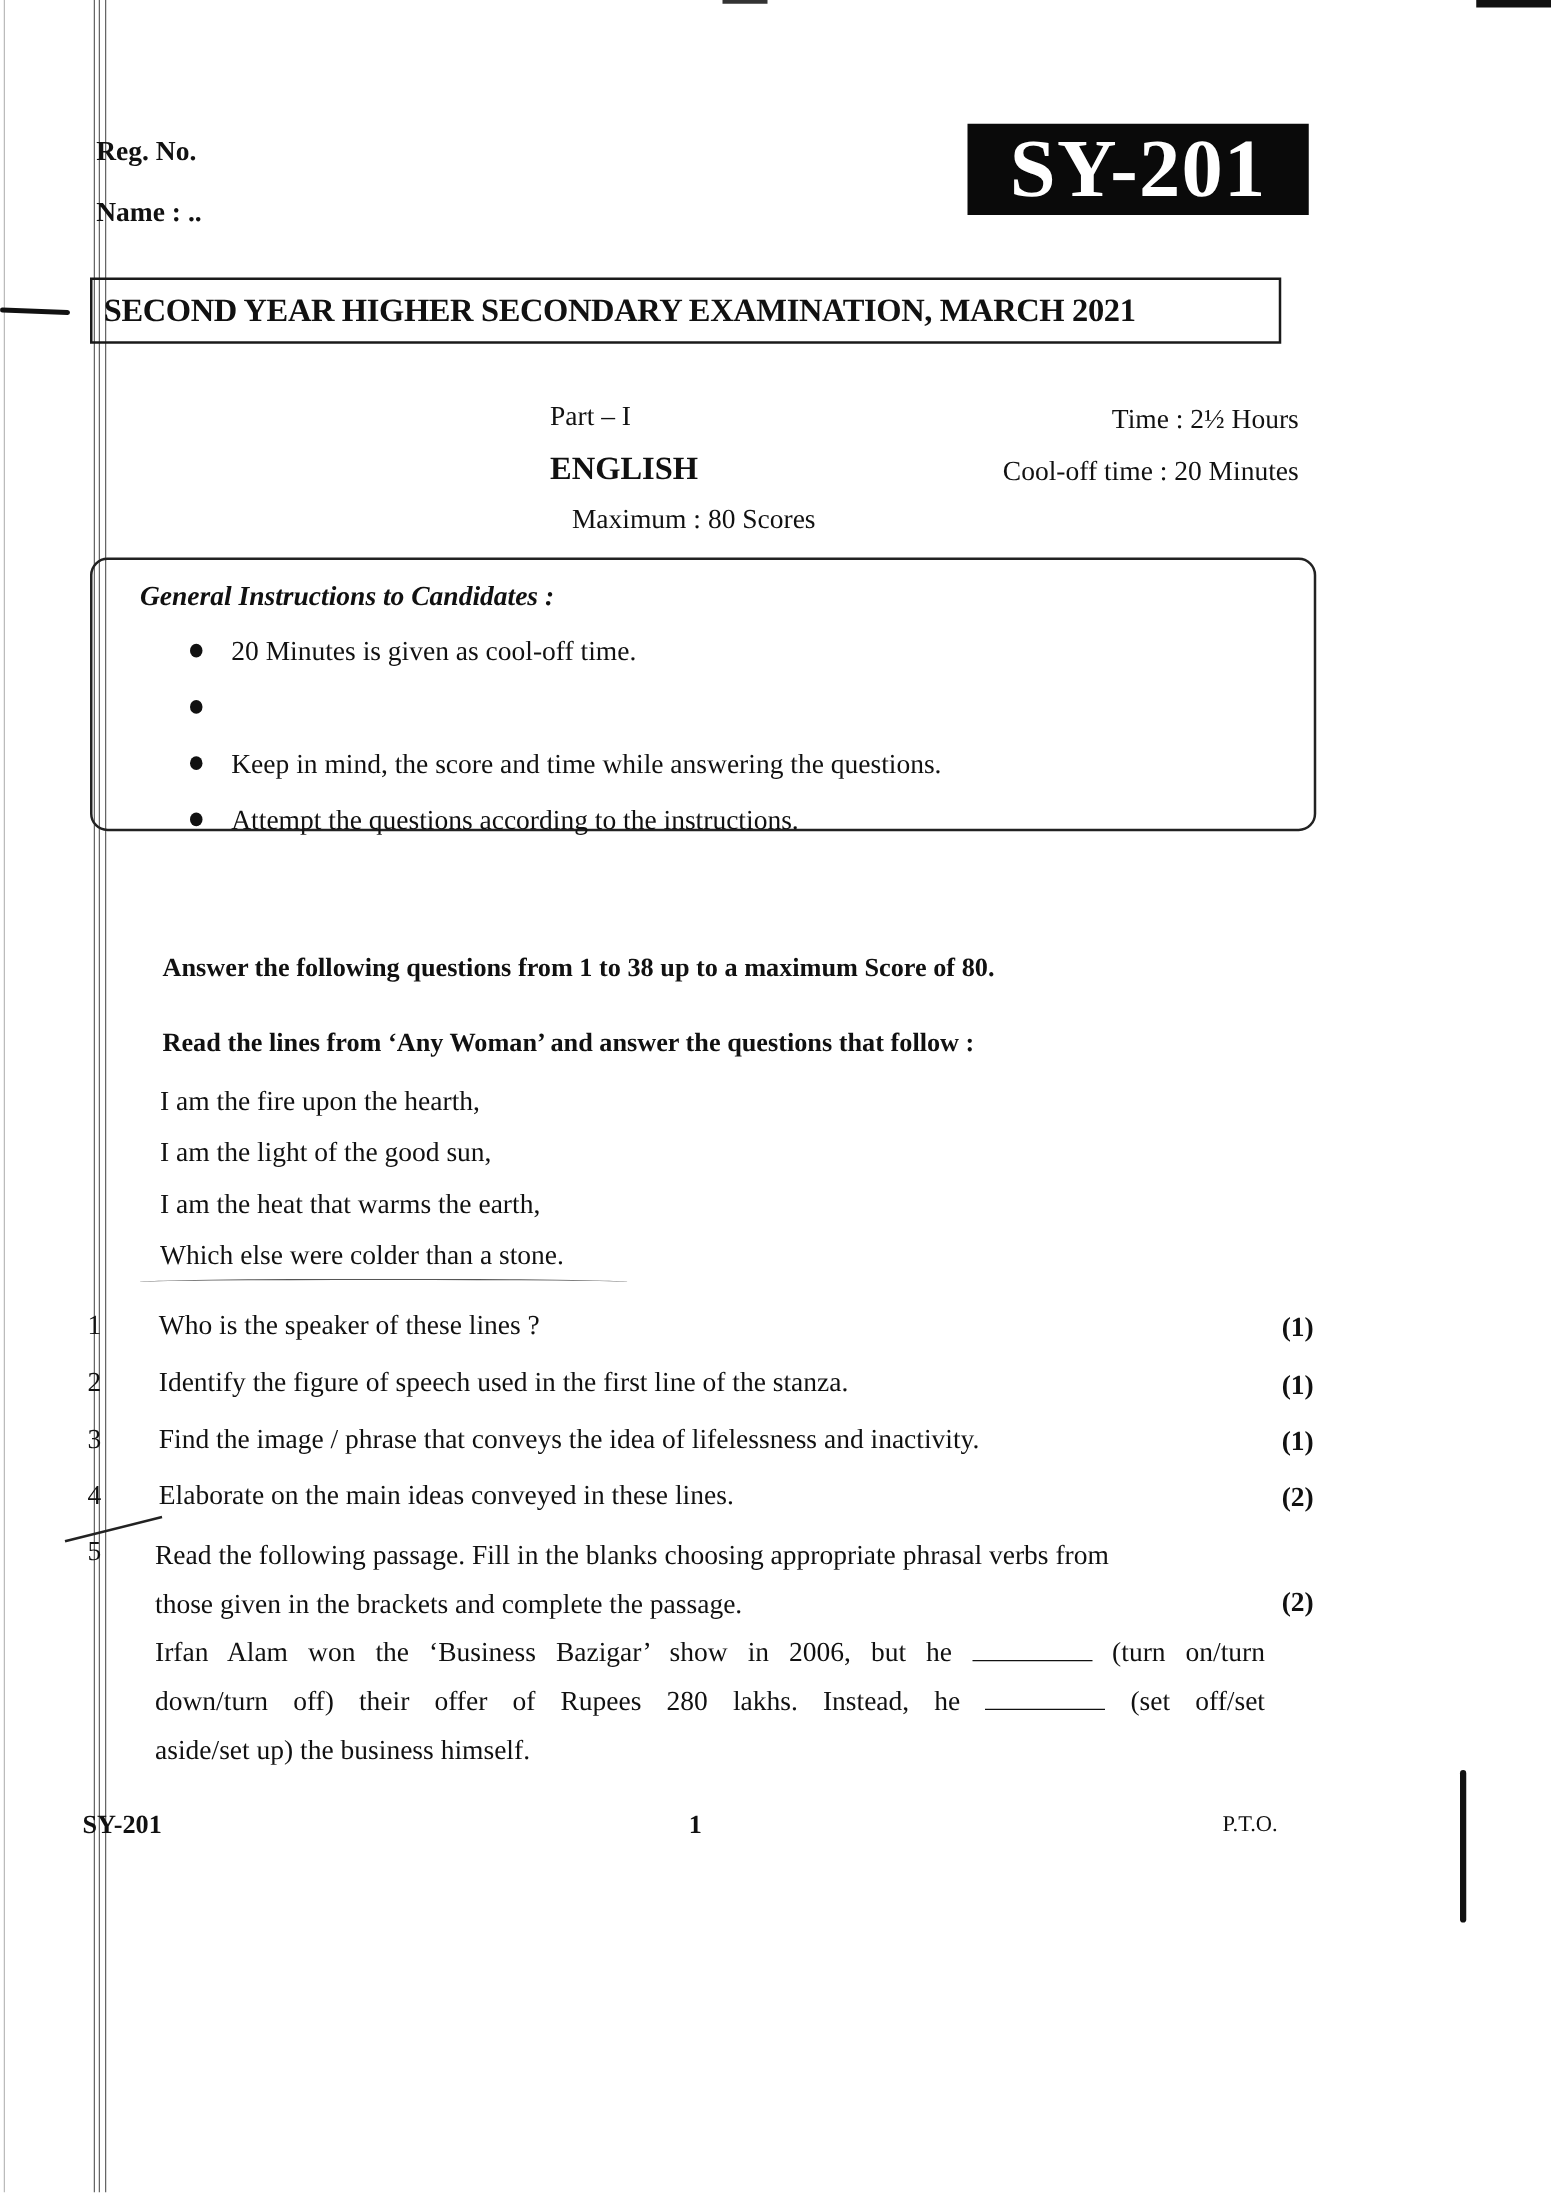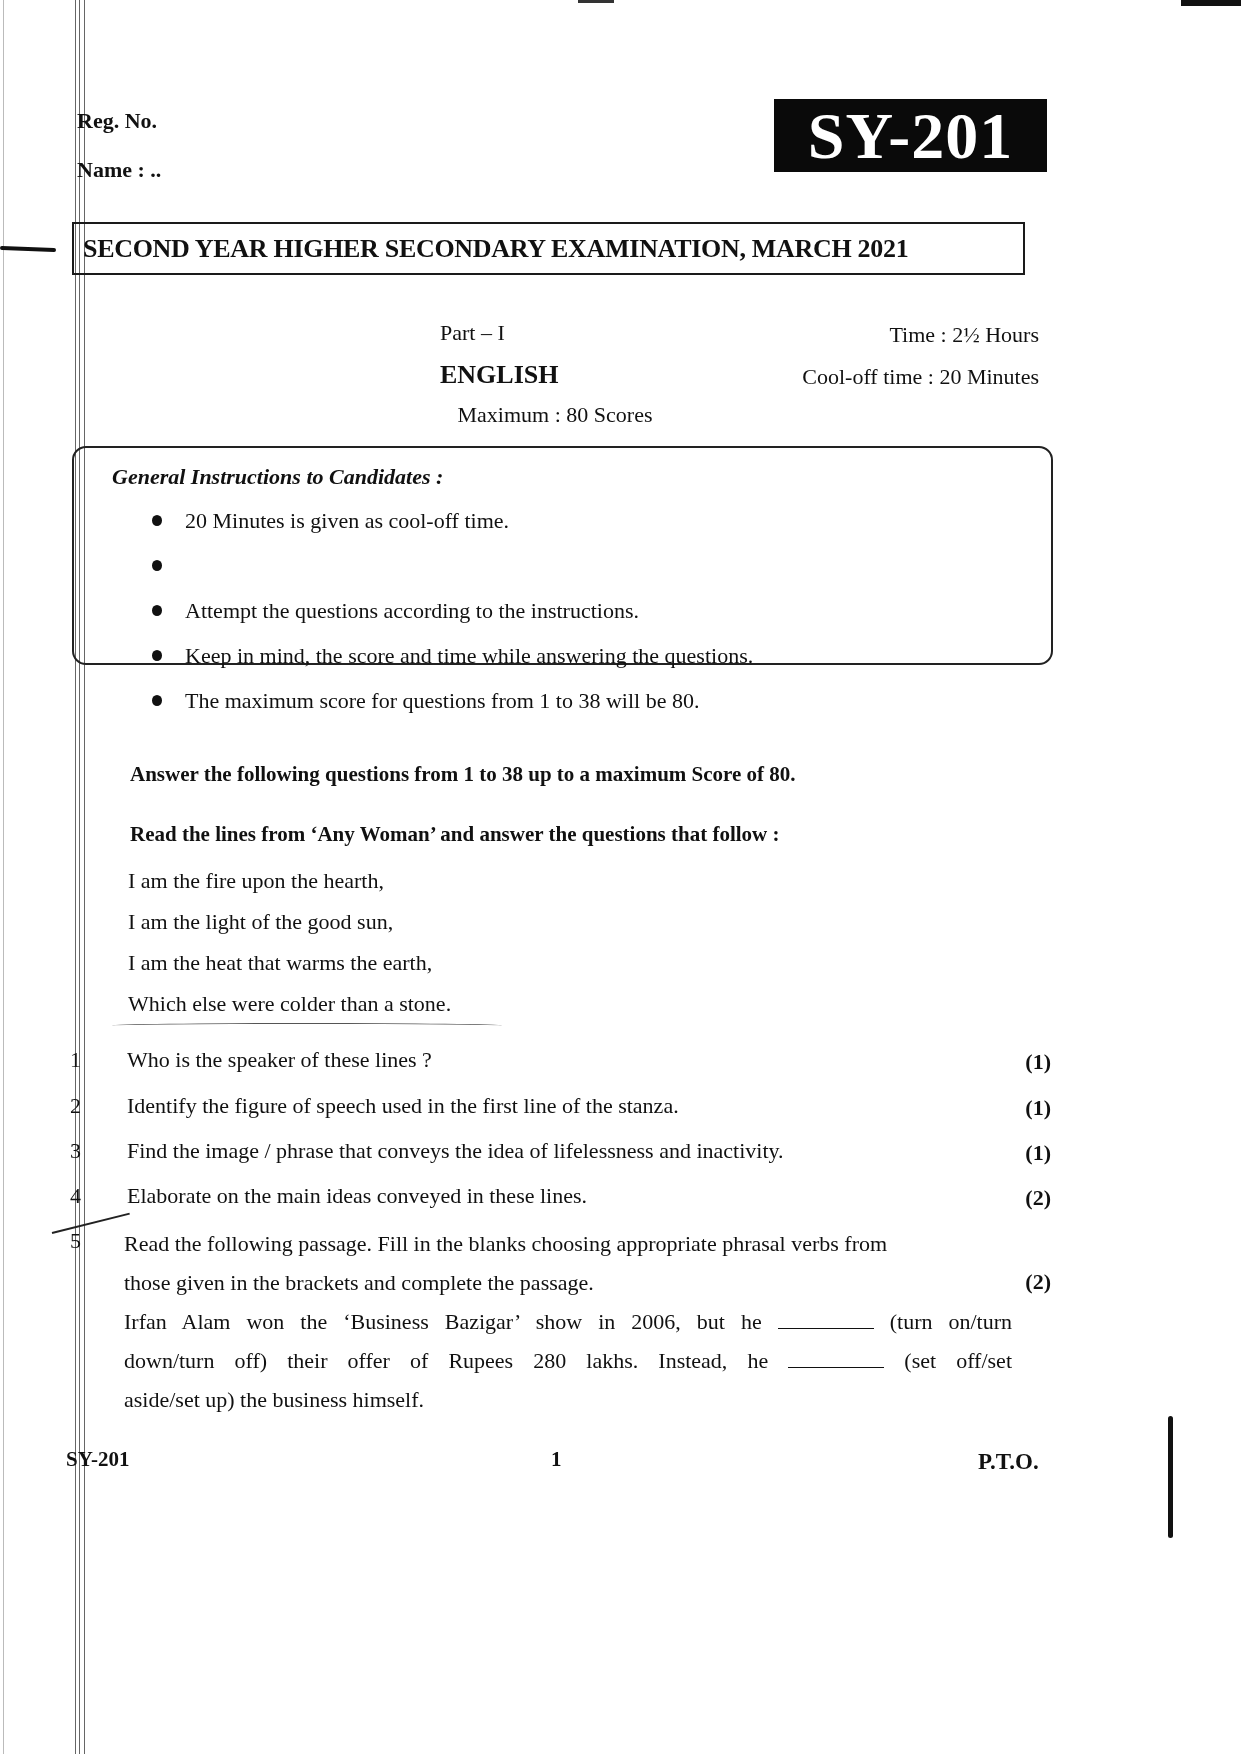--- a/index.html
+++ b/index.html
@@ -284,22 +284,22 @@
       position: absolute;
       left: 551px;
       top: 1447px;
       font-size: 21px;
       font-weight: bold;
     }
     .footer-pto {
       position: absolute;
       left: 978px;
       top: 1449px;
-      font-size: 23px;
-      font-weight: bold;
+      font-size: 18px;
+      font-weight: normal;
     }
   </style>
 </head>
 <body>
 
 <div class="scan-line" style="left:75px;"></div>
 <div class="scan-line" style="left:79px;"></div>
 <div class="scan-line" style="left:84px;"></div>
 <div class="scan-line" style="left:3px; background:#bbb;"></div>
 <div class="scan-mark-left"></div>
@@ -323,29 +323,25 @@
   <ul class="instr-list">
     <li class="instr-item">
       <span class="bullet"></span>
       <span>20 Minutes is given as cool-off time.</span>
     </li>
     <li class="instr-item">
       <span class="bullet"></span>
     </li>
     <li class="instr-item">
       <span class="bullet"></span>
-      <span>Attempt the questions according to the instructions.</span>
-    </li>
-    <li class="instr-item">
-      <span class="bullet"></span>
       <span>Keep in mind, the score and time while answering the questions.</span>
     </li>
     <li class="instr-item">
       <span class="bullet"></span>
-      <span>The maximum score for questions from 1 to 38 will be 80.</span>
+      <span>Attempt the questions according to the instructions.</span>
     </li>
   </ul>
 </div>
 
 <div class="directive" style="top:762px;">Answer the following questions from 1 to 38 up to a maximum Score of 80.</div>
 <div class="directive" style="top:822px;">Read the lines from ‘Any Woman’ and answer the questions that follow :</div>
 
 <div class="poem">
   <div class="poem-line">I am the fire upon the hearth,</div>
   <div class="poem-line">I am the light of the good sun,</div>

